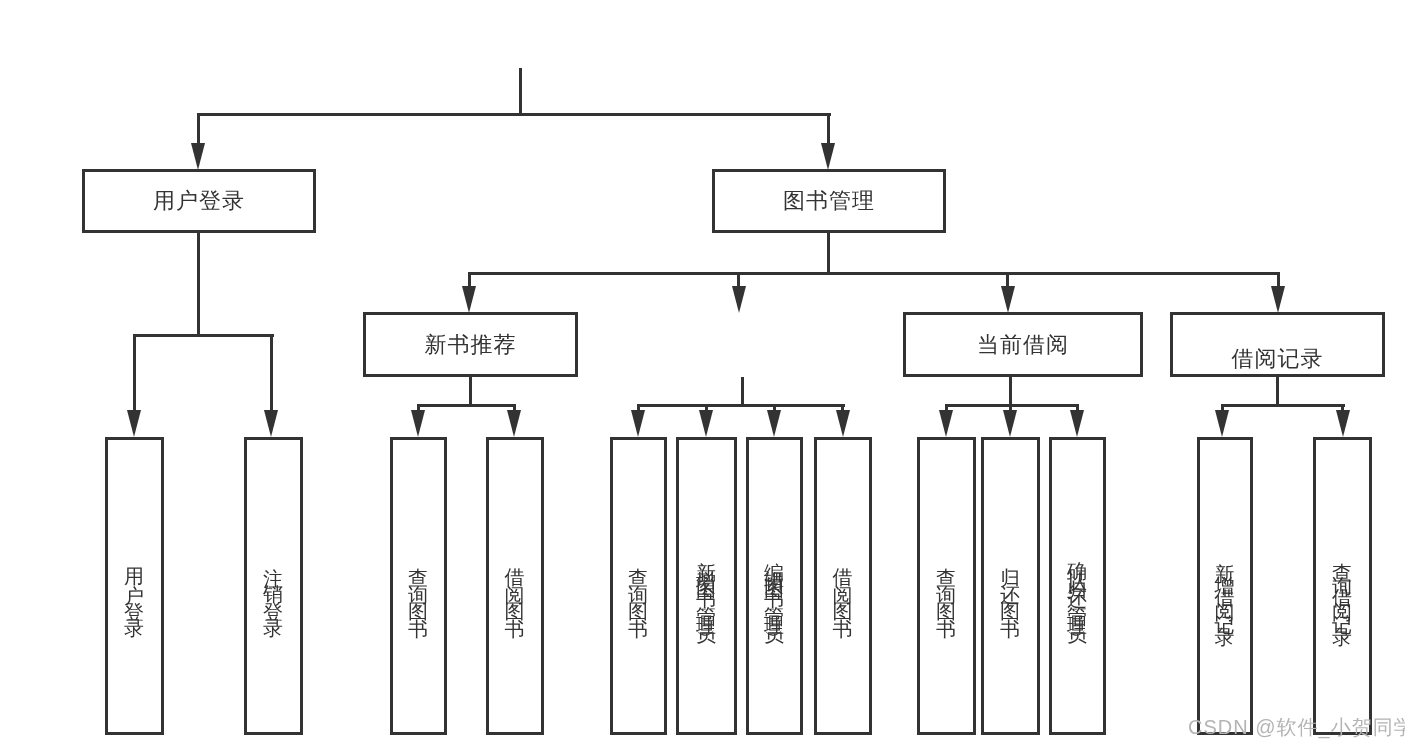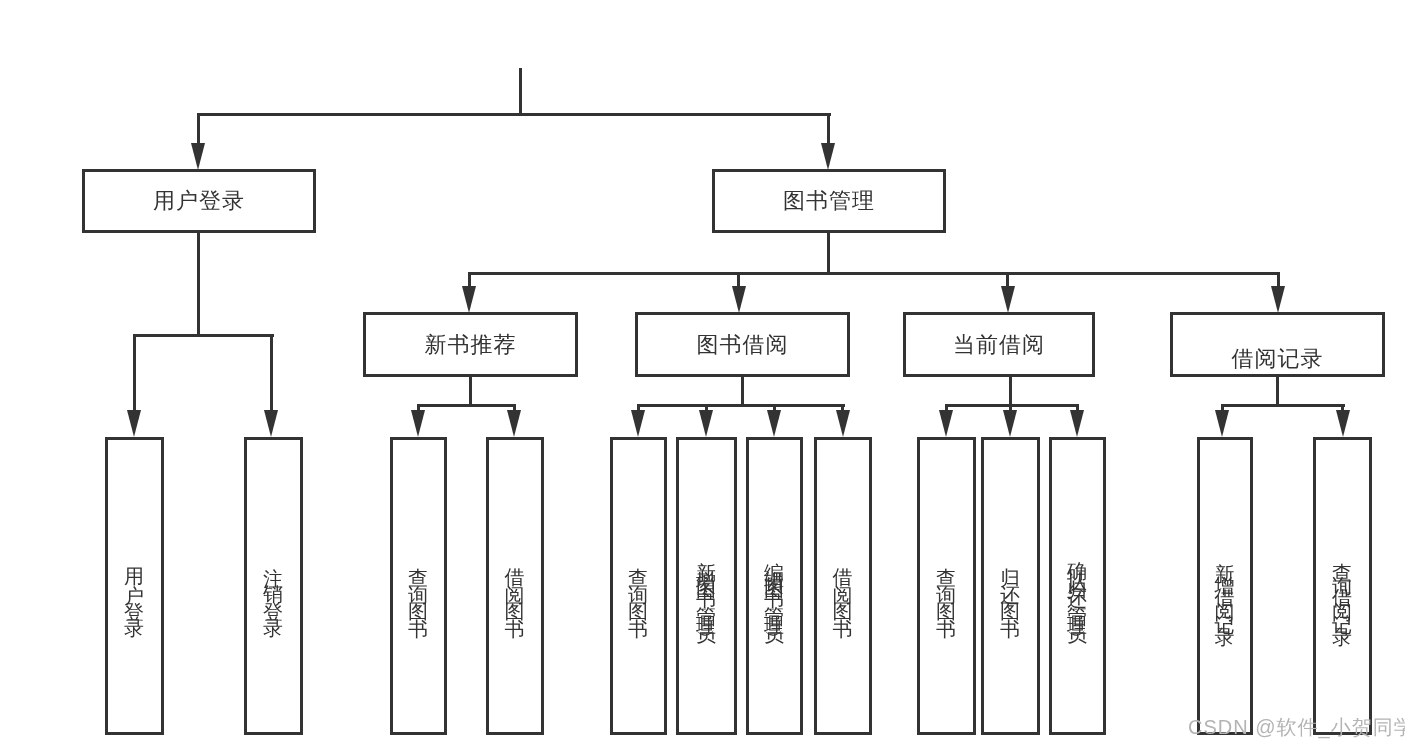--- a/index.html
+++ b/index.html
@@ -68,24 +68,21 @@
   <div class="node" style="left:82px;top:169px;width:234px;height:64px;">
     <span>用户登录</span>
   </div>
   <div class="node" style="left:712px;top:169px;width:234px;height:64px;">
     <span>图书管理</span>
   </div>
 
   <div class="node" style="left:363px;top:312px;width:215px;height:65px;">
     <span>新书推荐</span>
   </div>
-  <div class="node" style="left:635px;top:312px;width:215px;height:65px;">
-    <span>图书借阅</span>
-  </div>
-  <div class="node" style="left:903px;top:312px;width:192px;height:65px;">
+  <div class="node" style="left:903px;top:312px;width:240px;height:65px;">
     <span>当前借阅</span>
   </div>
   <div class="node" style="left:1170px;top:312px;width:215px;height:65px;align-items:flex-end;">
     <span>借阅记录</span>
   </div>
 
   <div class="node leaf ls-s" style="left:105px;top:437px;width:59px;height:298px;">
     <span>用户登录</span>
   </div>
   <div class="node leaf ls-s" style="left:244px;top:437px;width:59px;height:298px;">

